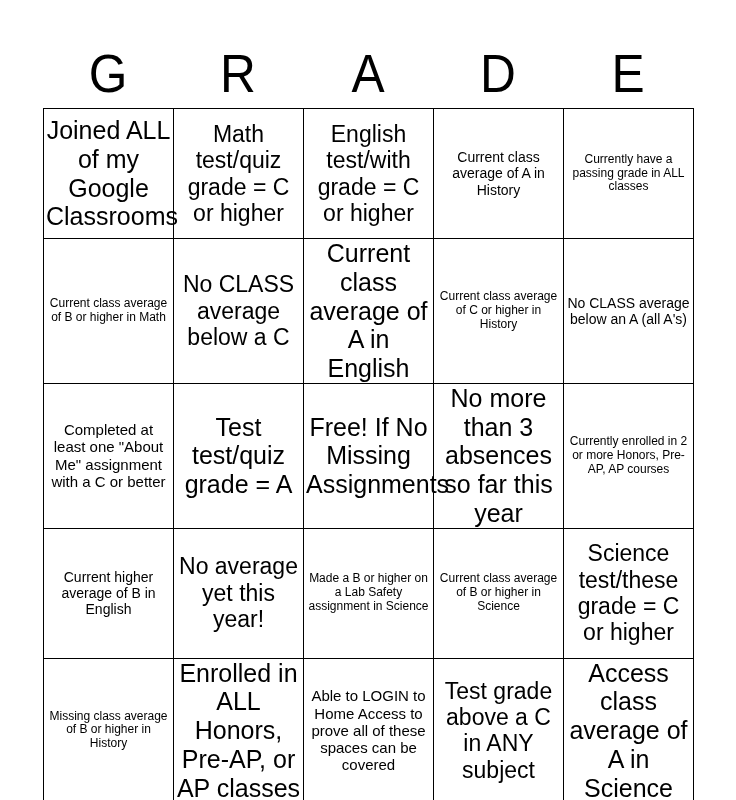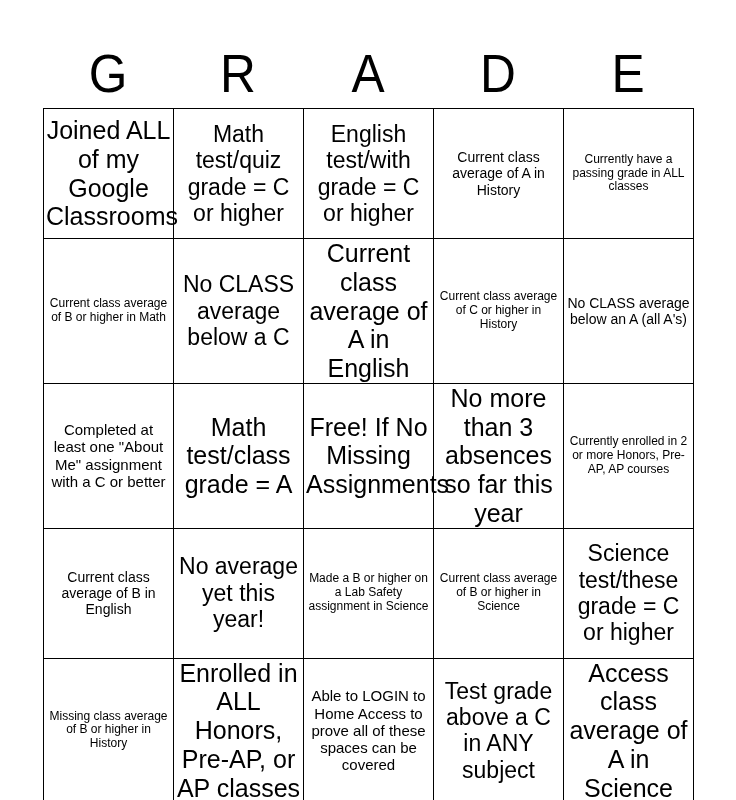--- a/index.html
+++ b/index.html
@@ -42,27 +42,27 @@
       </tr>
       <tr>
         <td class="fs17">Current class average of B or higher in Math</td>
         <td class="fs23">No CLASS average below a C</td>
         <td class="fs19">Current class average of A in English</td>
         <td class="fs17">Current class average of C or higher in History</td>
         <td class="fs21">No CLASS average below an A (all A's)</td>
       </tr>
       <tr>
         <td class="fs15">Completed at least one "About Me" assignment with a C or better</td>
-        <td class="fs25">Math test/class grade = A</td>
+        <td class="fs25">Test test/quiz grade = A</td>
         <td class="fs19">Free! If No Missing Assignments</td>
         <td class="fs19">No more than 3 absences so far this year</td>
         <td class="fs17">Currently enrolled in 2 or more Honors, Pre-AP, AP courses</td>
       </tr>
       <tr>
-        <td class="fs21">Current class average of B in English</td>
+        <td class="fs21">Current higher average of B in English</td>
         <td class="fs23">No average yet this year!</td>
         <td class="fs17">Made a B or higher on a Lab Safety assignment in Science</td>
         <td class="fs17">Current class average of B or higher in Science</td>
         <td class="fs23">Science test/these grade = C or higher</td>
       </tr>
       <tr>
         <td class="fs17">Missing class average of B or higher in History</td>
         <td class="fs19">Enrolled in ALL Honors, Pre-AP, or AP classes</td>
         <td class="fs15">Able to LOGIN to Home Access to prove all of these spaces can be covered</td>
         <td class="fs23">Test grade above a C in ANY subject</td>

